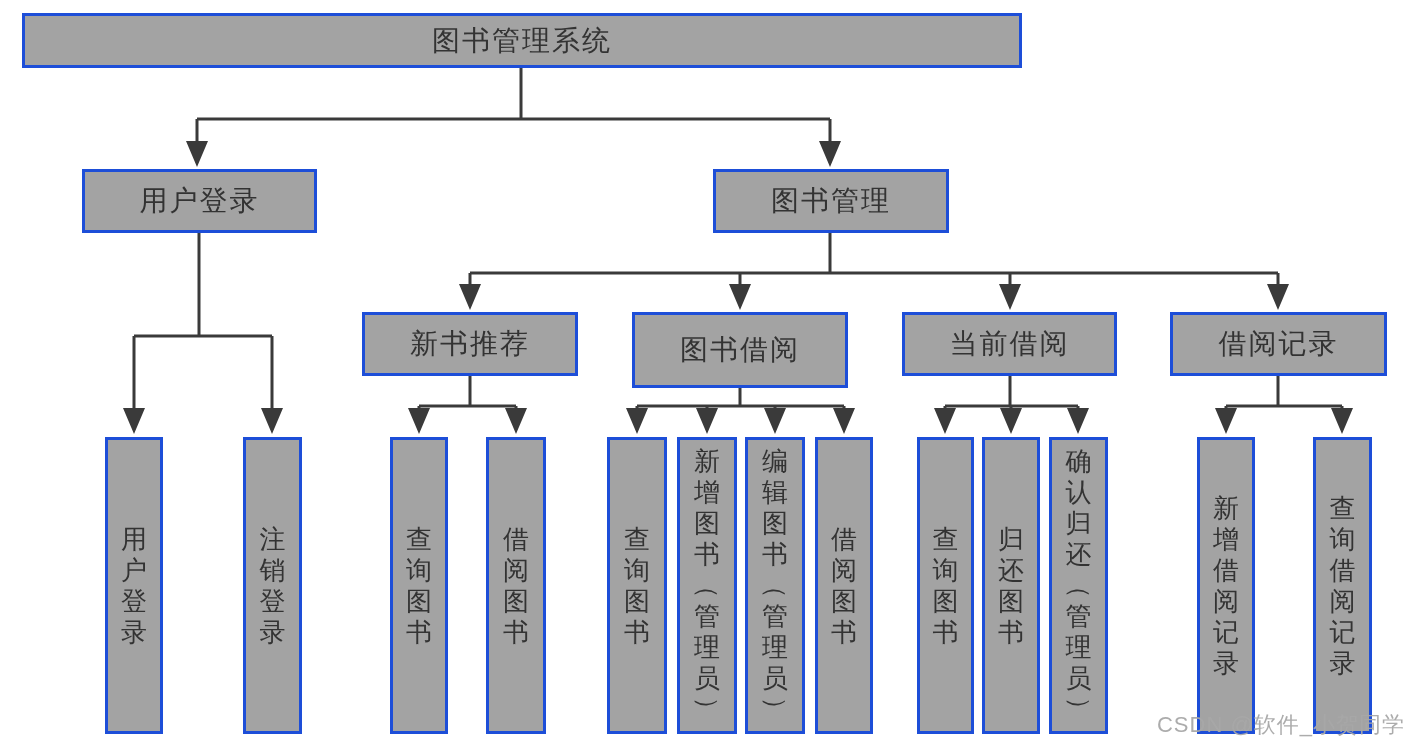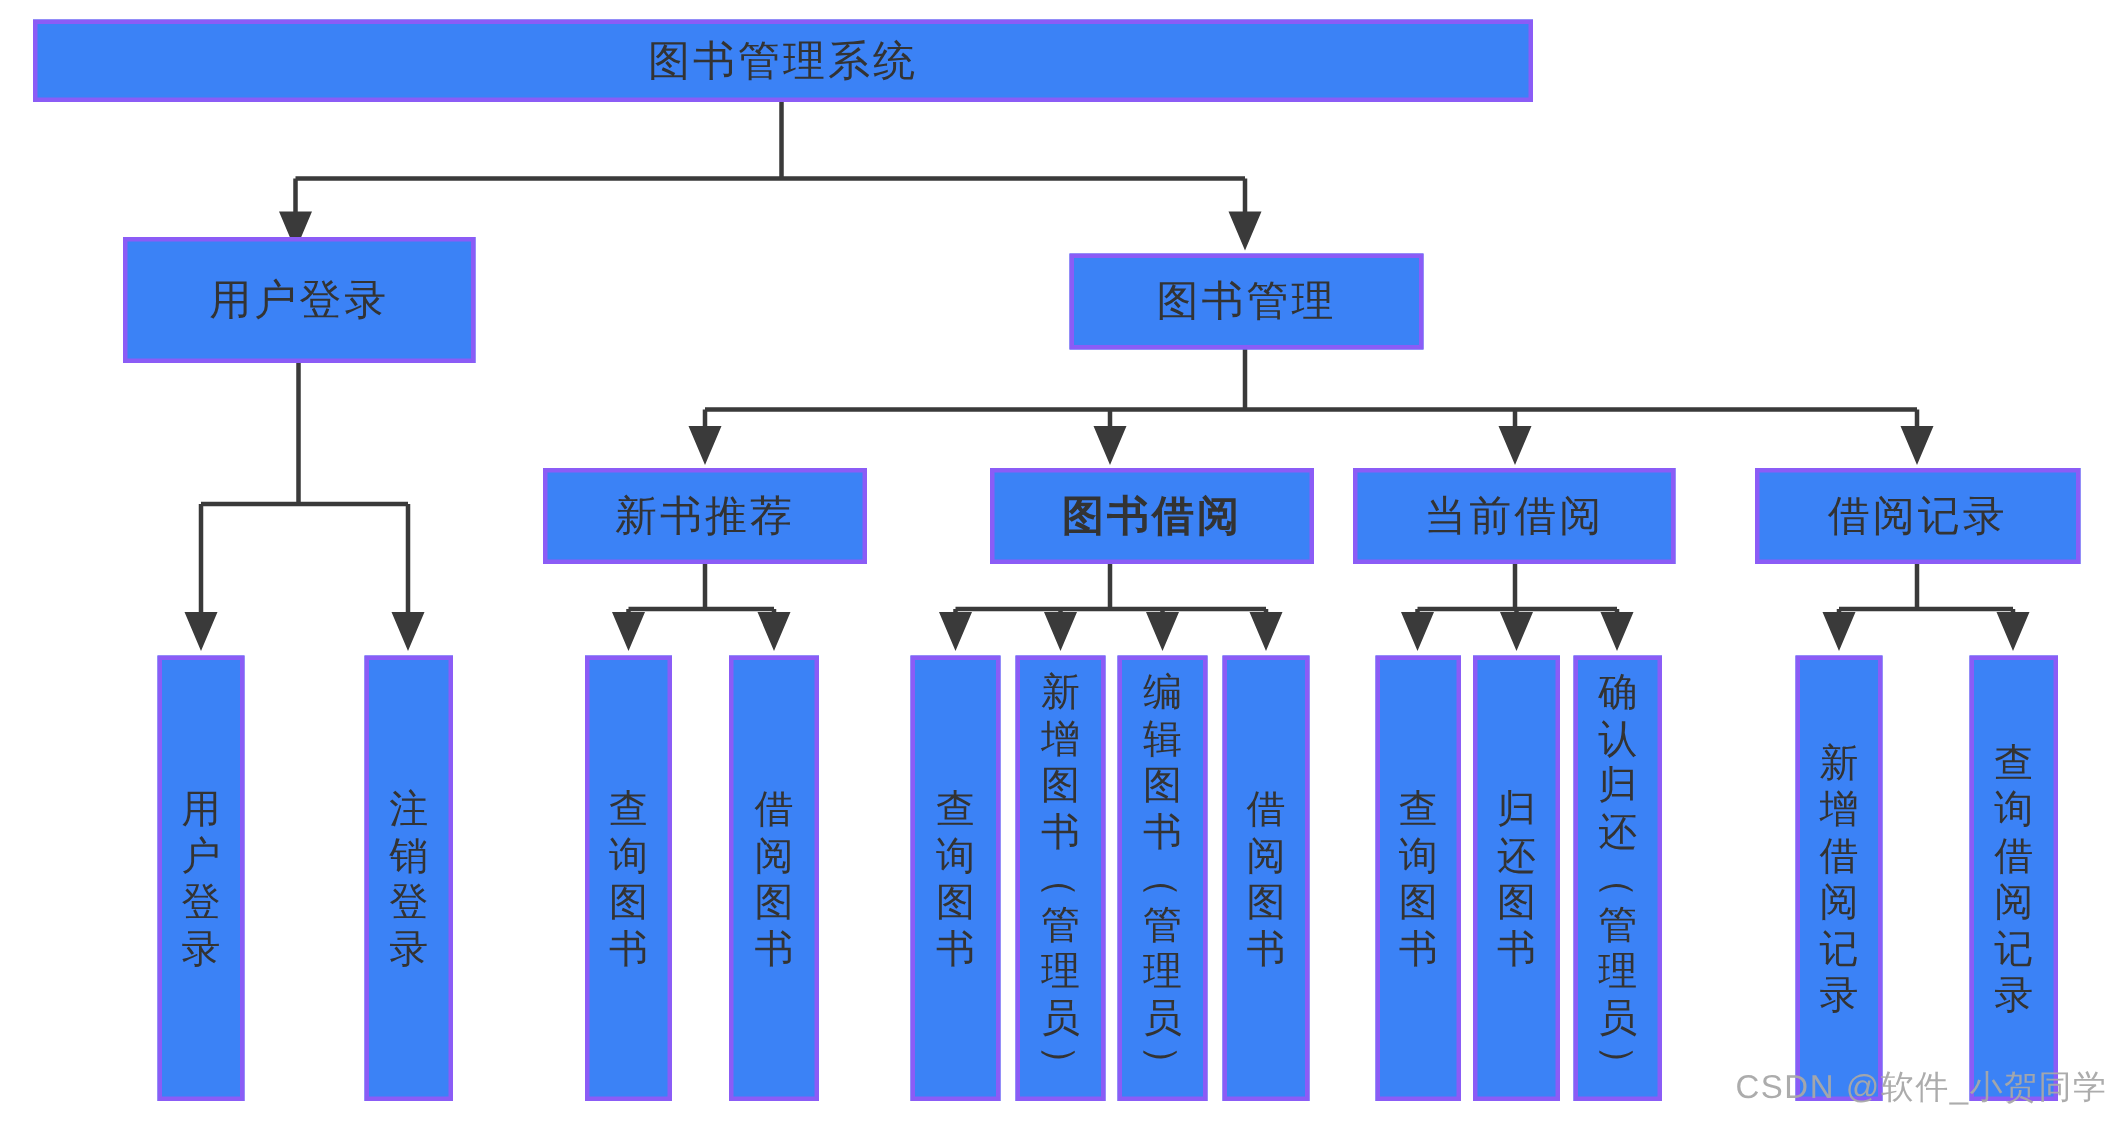--- a/index.html
+++ b/index.html
@@ -7,22 +7,22 @@
     position:relative;
     width:1405px;height:747px;
     background:#ffffff;
     font-family:"Liberation Sans", sans-serif;
     overflow:hidden;
   }
   svg.connectors{position:absolute;left:0;top:0;z-index:1;}
   .node{
     position:absolute;
     box-sizing:border-box;
-    background:#3b82f6;
-    border:3px solid #8b5cf6;
+    background:#a3a3a3;
+    border:3px solid #1d4ed8;
     color:#333333;
     z-index:2;
     display:flex;
     align-items:center;
     justify-content:center;
   }
   .h{font-size:28px;letter-spacing:2px;white-space:nowrap;}
   .v{flex-direction:column;}
   .v span{display:block;height:31px;line-height:31px;font-size:26px;text-align:center;}
   .v span.rot{transform:rotate(90deg);}
@@ -57,25 +57,25 @@
              M408 408 H430 L419 434 Z  M505 408 H527 L516 434 Z
              M626 408 H648 L637 434 Z  M696 408 H718 L707 434 Z
              M764 408 H786 L775 434 Z  M833 408 H855 L844 434 Z
              M934 408 H956 L945 434 Z  M1000 408 H1022 L1011 434 Z
              M1067 408 H1089 L1078 434 Z
              M1215 408 H1237 L1226 434 Z  M1331 408 H1353 L1342 434 Z"></path>
   </svg>
 
   <div class="node h" style="left:22px;top:13px;width:1000px;height:55px;">图书管理系统</div>
 
-  <div class="node h" style="left:82px;top:158px;width:235px;height:84px;">用户登录</div>
+  <div class="node h" style="left:82px;top:169px;width:235px;height:64px;">用户登录</div>
   <div class="node h" style="left:713px;top:169px;width:236px;height:64px;">图书管理</div>
 
   <div class="node h" style="left:362px;top:312px;width:216px;height:64px;">新书推荐</div>
-  <div class="node h" style="left:660px;top:312px;width:216px;height:64px;font-weight:bold;">图书借阅</div>
+  <div class="node h" style="left:632px;top:312px;width:216px;height:76px;">图书借阅</div>
   <div class="node h" style="left:902px;top:312px;width:215px;height:64px;">当前借阅</div>
   <div class="node h" style="left:1170px;top:312px;width:217px;height:64px;text-align:center;">借阅记录</div>
 
   <div class="node v" style="left:105px;top:437px;width:58px;height:297px;">
       <span>用</span>
       <span>户</span>
       <span>登</span>
       <span>录</span>
     </div>
   <div class="node v" style="left:243px;top:437px;width:59px;height:297px;">

